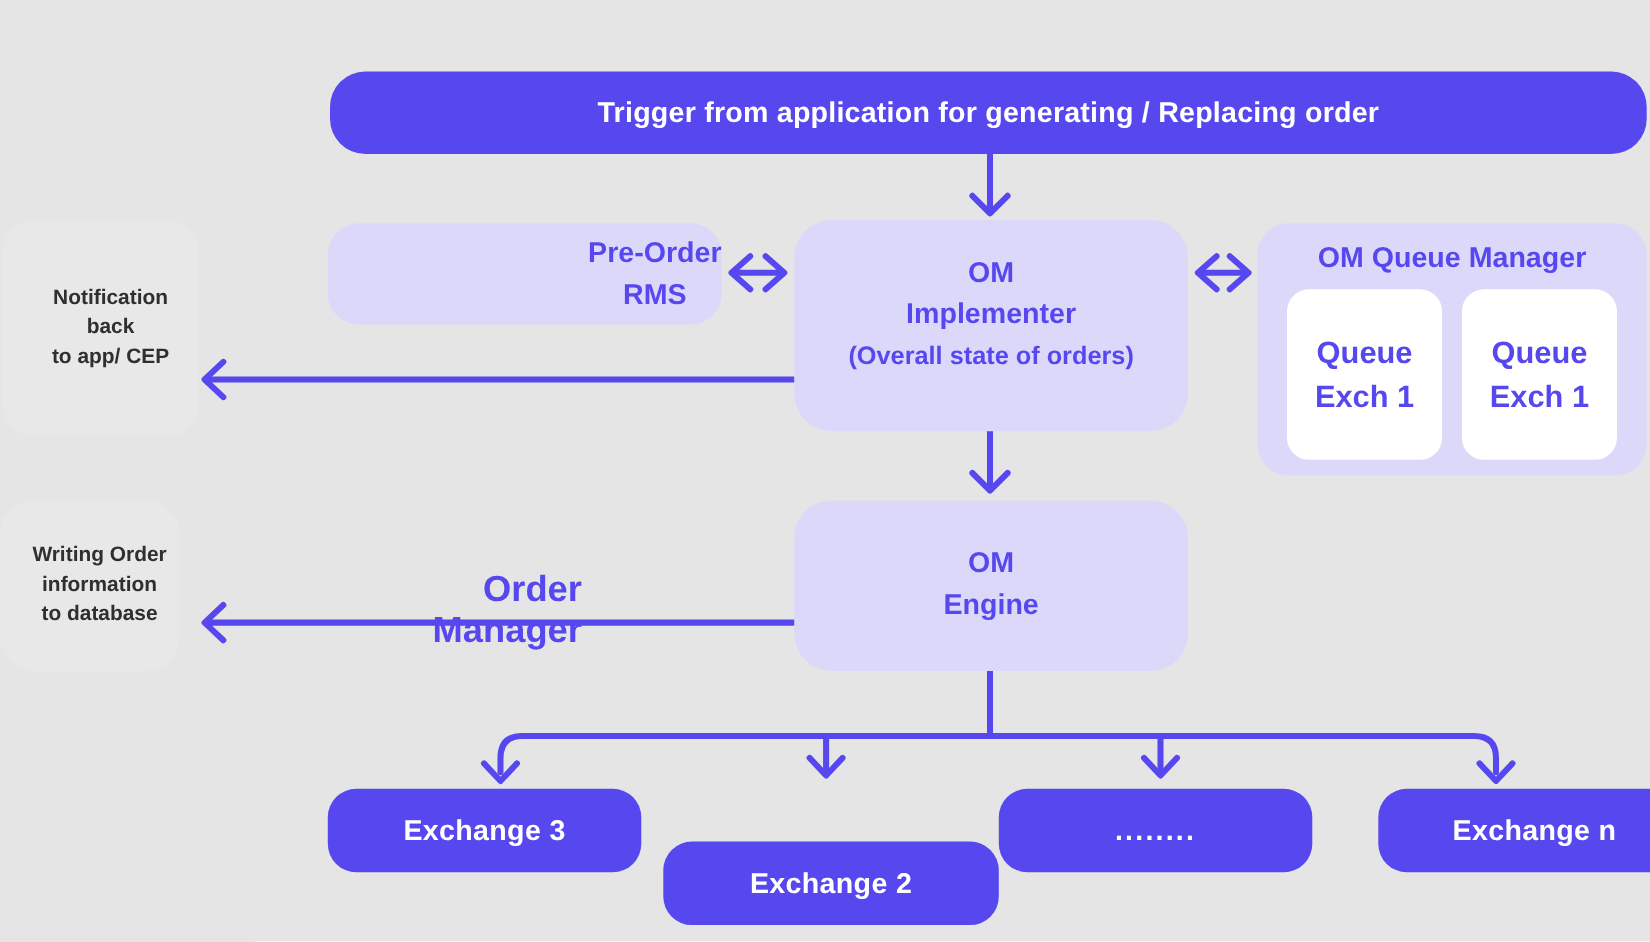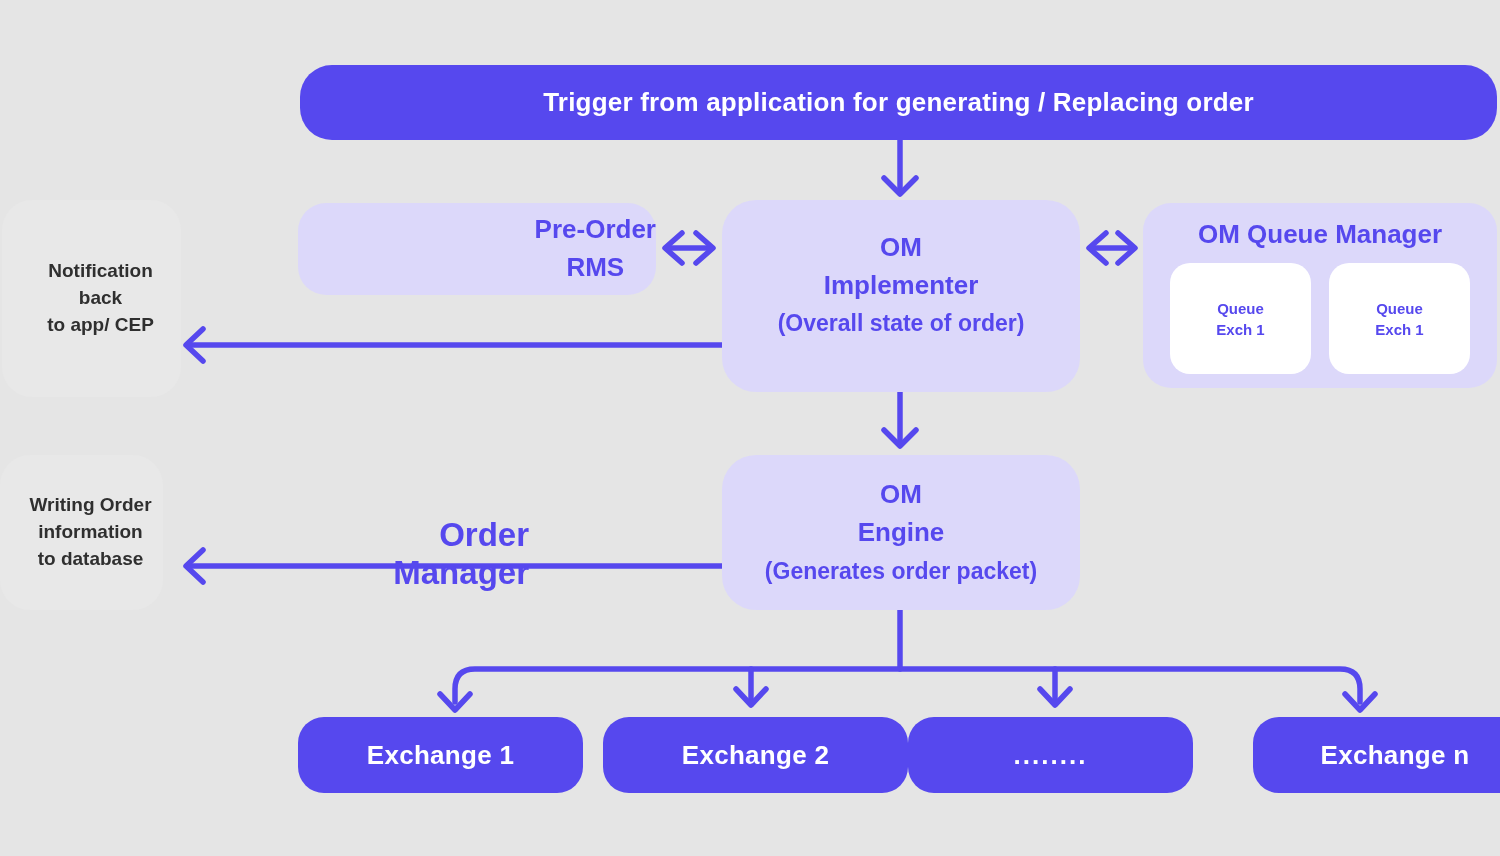--- a/index.html
+++ b/index.html
@@ -21,47 +21,47 @@
     left:300px;top:65px;width:1197px;height:75px;border-radius:32px;
     background:var(--accent);color:var(--white);font-size:26px;font-weight:700;letter-spacing:.2px;
   }
   .lightbox{background:var(--light);color:var(--accent);}
   .pre-order{left:298px;top:203px;width:358px;height:92px;border-radius:28px;align-items:flex-end;}
   .om-implementer{left:722px;top:200px;width:358px;height:192px;border-radius:34px;padding-bottom:26px;}
   .om-engine{left:722px;top:455px;width:358px;height:155px;border-radius:34px;padding-bottom:4px;}
   .node-title{font-size:26px;font-weight:700;line-height:1.45;white-space:pre-line;color:var(--accent);}
   .node-subtitle{font-size:23px;font-weight:600;margin-top:6px;color:var(--accent);}
   .queue-manager{
-    left:1143px;top:203px;width:354px;height:185px;border-radius:28px;
+    left:1143px;top:203px;width:354px;height:229px;border-radius:28px;
     background:var(--light);display:flex;flex-direction:column;align-items:stretch;
     padding:16px 27px 14px;justify-content:space-between;
   }
   .qm-title{font-size:26px;font-weight:700;color:var(--accent);text-align:center;margin-bottom:13px;}
   .qm-row{display:flex;gap:18px;flex:1;}
   .queue-box{
     flex:1;background:var(--white);border-radius:20px;display:flex;align-items:center;justify-content:center;
-    font-size:15px;font-weight:700;color:var(--accent);text-align:center;white-space:pre-line;line-height:1.4;
+    font-size:28px;font-weight:700;color:var(--accent);text-align:center;white-space:pre-line;line-height:1.4;
   }
   .graybox{
     background:var(--gray);color:var(--dark);border-radius:30px;
     font-size:19px;font-weight:700;line-height:1.42;white-space:pre-line;padding-left:18px;
   }
   .gray-notification{left:2px;top:200px;width:179px;height:197px;}
   .gray-writing{left:0;top:455px;width:163px;height:155px;}
   .order-manager-label{
     position:absolute;left:313px;top:516px;width:216px;text-align:right;
     font-size:33px;font-weight:700;color:var(--accent);
   }
   .exchange{
     position:absolute;top:717px;height:76px;border-radius:26px;background:var(--accent);
     color:var(--white);display:flex;align-items:center;justify-content:center;
     font-size:26px;font-weight:700;letter-spacing:.3px;
   }
   .ex-1{left:298px;width:285px;}
-  .ex-2{left:603px;width:305px;}
+  .ex-2{left:603px;width:305px;margin-top:48px;}
   .ex-dots{left:908px;width:285px;letter-spacing:2px;}
   .ex-n{left:1213px;width:284px;margin-left:40px;}
 </style>
 </head>
 <body>
 
 <div class="canvas">
 
   <svg class="arrow-layer" viewBox="0 0 1500 856" xmlns="http://www.w3.org/2000/svg">
 
@@ -114,21 +114,21 @@
   </div>
 
   <div class="node lightbox pre-order">
     <div class="node-title">Pre-Order
 RMS</div>
   </div>
 
   <div class="node lightbox om-implementer">
     <div class="node-title">OM
 Implementer</div>
-    <div class="node-subtitle">(Overall state of order)</div>
+    <div class="node-subtitle">(Overall state of orders)</div>
   </div>
 
   <div class="node queue-manager">
     <div class="qm-title">OM Queue Manager</div>
     <div class="qm-row">
       <div class="queue-box">Queue
 Exch 1</div>
       <div class="queue-box">Queue
 Exch 1</div>
     </div>
@@ -140,21 +140,20 @@
 
   <div class="node graybox gray-writing">Writing Order
 information
 to database</div>
 
   <div class="order-manager-label">Order Manager</div>
 
   <div class="node lightbox om-engine">
     <div class="node-title">OM
 Engine</div>
-    <div class="node-subtitle">(Generates order packet)</div>
   </div>
 
-  <div class="exchange ex-1">Exchange 1</div>
+  <div class="exchange ex-1">Exchange 3</div>
   <div class="exchange ex-2">Exchange 2</div>
   <div class="exchange ex-dots">........</div>
   <div class="exchange ex-n">Exchange n</div>
 
 </div>
 
 </body></html>

